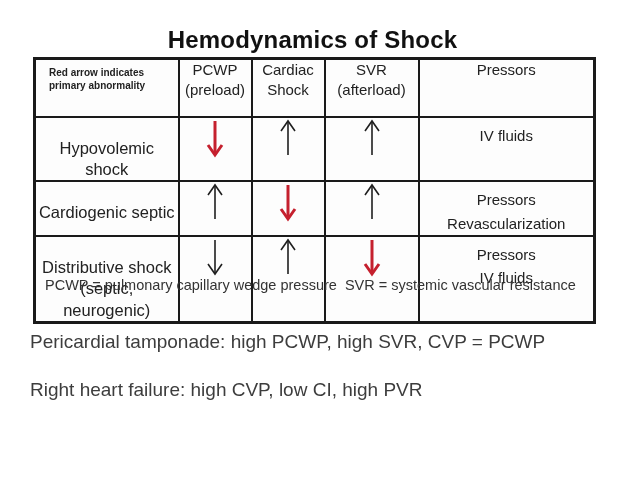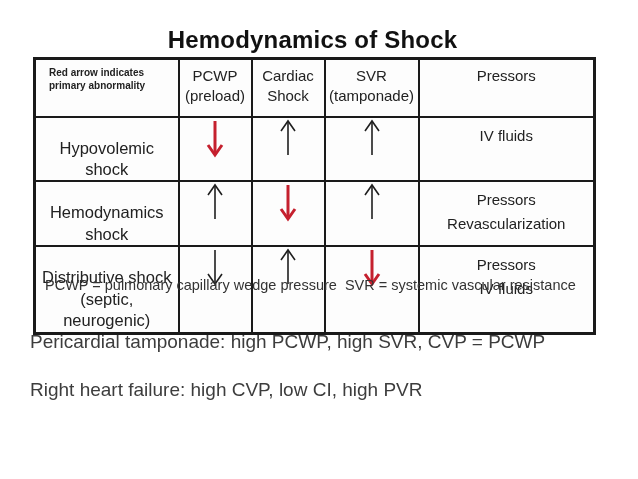--- a/index.html
+++ b/index.html
@@ -52,21 +52,21 @@
     font-size: 10px;
     font-weight: bold;
     text-align: left;
     padding: 7px 6px 12px 13px;
     line-height: 1.25;
   }
   th.colhead {
     font-size: 15px;
     font-weight: normal;
     text-align: center;
-    padding-top: 6px;
+    padding-top: 0;
     line-height: 1.35;
   }
 
   td.rowlabel {
     font-size: 16.5px;
     text-align: center;
     padding-top: 20px;
     line-height: 1.3;
   }
   td.arrow-cell {
@@ -117,21 +117,21 @@
       </colgroup>
       <thead>
         <tr>
           <th class="corner">Red arrow indicates
 primary abnormality</th>
           <th class="colhead">PCWP
 (preload)</th>
           <th class="colhead">Cardiac
 Shock</th>
           <th class="colhead">SVR
-(tamponade)</th>
+(afterload)</th>
           <th class="colhead">Pressors</th>
         </tr>
       </thead>
       <tbody>
         <tr class="r0">
           <td class="rowlabel">Hypovolemic shock</td>
           <td class="arrow-cell"><span class="arrow"><svg width="24" height="40" viewBox="0 0 24 40">
                   <line x1="12" y1="3" x2="12" y2="36" stroke="#c5202e" stroke-width="3"></line>
                   <path d="M5 27 L12 37 L19 27" fill="none" stroke="#c5202e" stroke-width="3" stroke-linejoin="miter"></path>
                 </svg></span></td>
@@ -139,21 +139,21 @@
                   <line x1="12" y1="37" x2="12" y2="4" stroke="#1f1f1f" stroke-width="1.6"></line>
                   <path d="M5 13 L12 3 L19 13" fill="none" stroke="#1f1f1f" stroke-width="1.6" stroke-linejoin="miter"></path>
                 </svg></span></td>
           <td class="arrow-cell"><span class="arrow"><svg width="24" height="40" viewBox="0 0 24 40">
                   <line x1="12" y1="37" x2="12" y2="4" stroke="#1f1f1f" stroke-width="1.6"></line>
                   <path d="M5 13 L12 3 L19 13" fill="none" stroke="#1f1f1f" stroke-width="1.6" stroke-linejoin="miter"></path>
                 </svg></span></td>
           <td class="treatment">IV fluids</td>
         </tr>
         <tr class="r1">
-          <td class="rowlabel">Hemodynamics shock</td>
+          <td class="rowlabel">Cardiogenic septic</td>
           <td class="arrow-cell"><span class="arrow"><svg width="24" height="40" viewBox="0 0 24 40">
                   <line x1="12" y1="37" x2="12" y2="4" stroke="#1f1f1f" stroke-width="1.6"></line>
                   <path d="M5 13 L12 3 L19 13" fill="none" stroke="#1f1f1f" stroke-width="1.6" stroke-linejoin="miter"></path>
                 </svg></span></td>
           <td class="arrow-cell"><span class="arrow"><svg width="24" height="40" viewBox="0 0 24 40">
                   <line x1="12" y1="3" x2="12" y2="36" stroke="#c5202e" stroke-width="3"></line>
                   <path d="M5 27 L12 37 L19 27" fill="none" stroke="#c5202e" stroke-width="3" stroke-linejoin="miter"></path>
                 </svg></span></td>
           <td class="arrow-cell"><span class="arrow"><svg width="24" height="40" viewBox="0 0 24 40">
                   <line x1="12" y1="37" x2="12" y2="4" stroke="#1f1f1f" stroke-width="1.6"></line>

